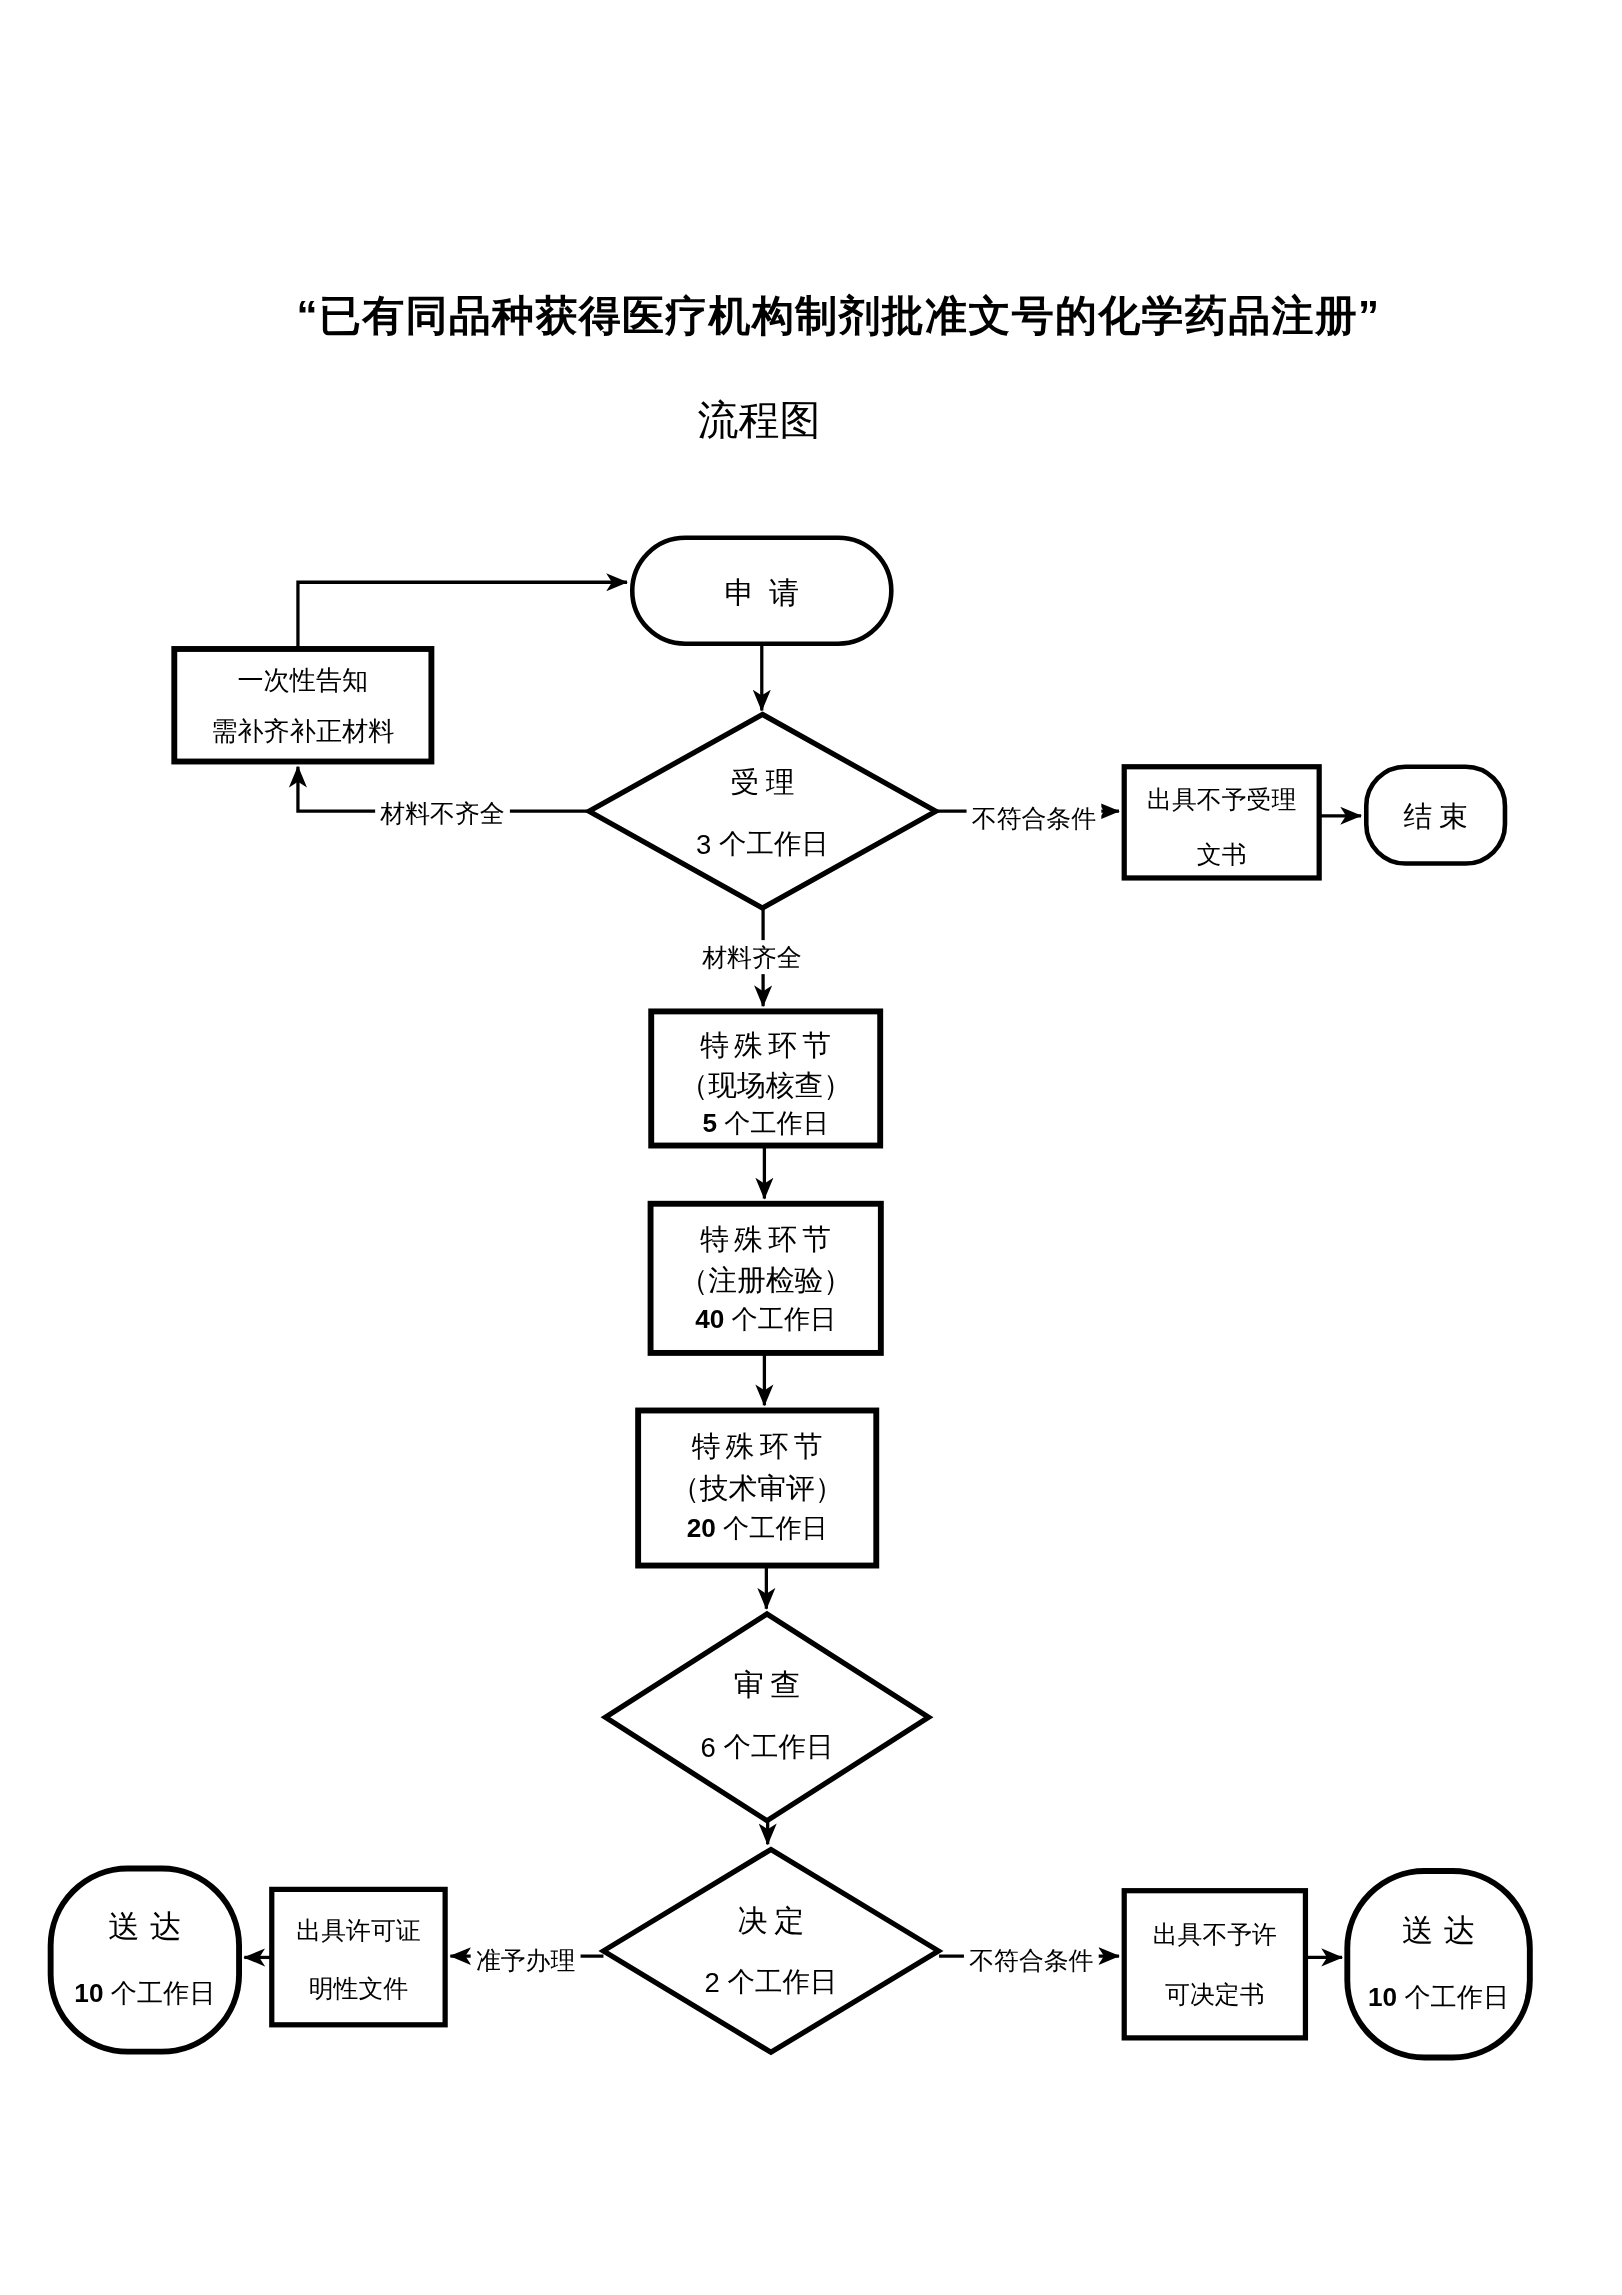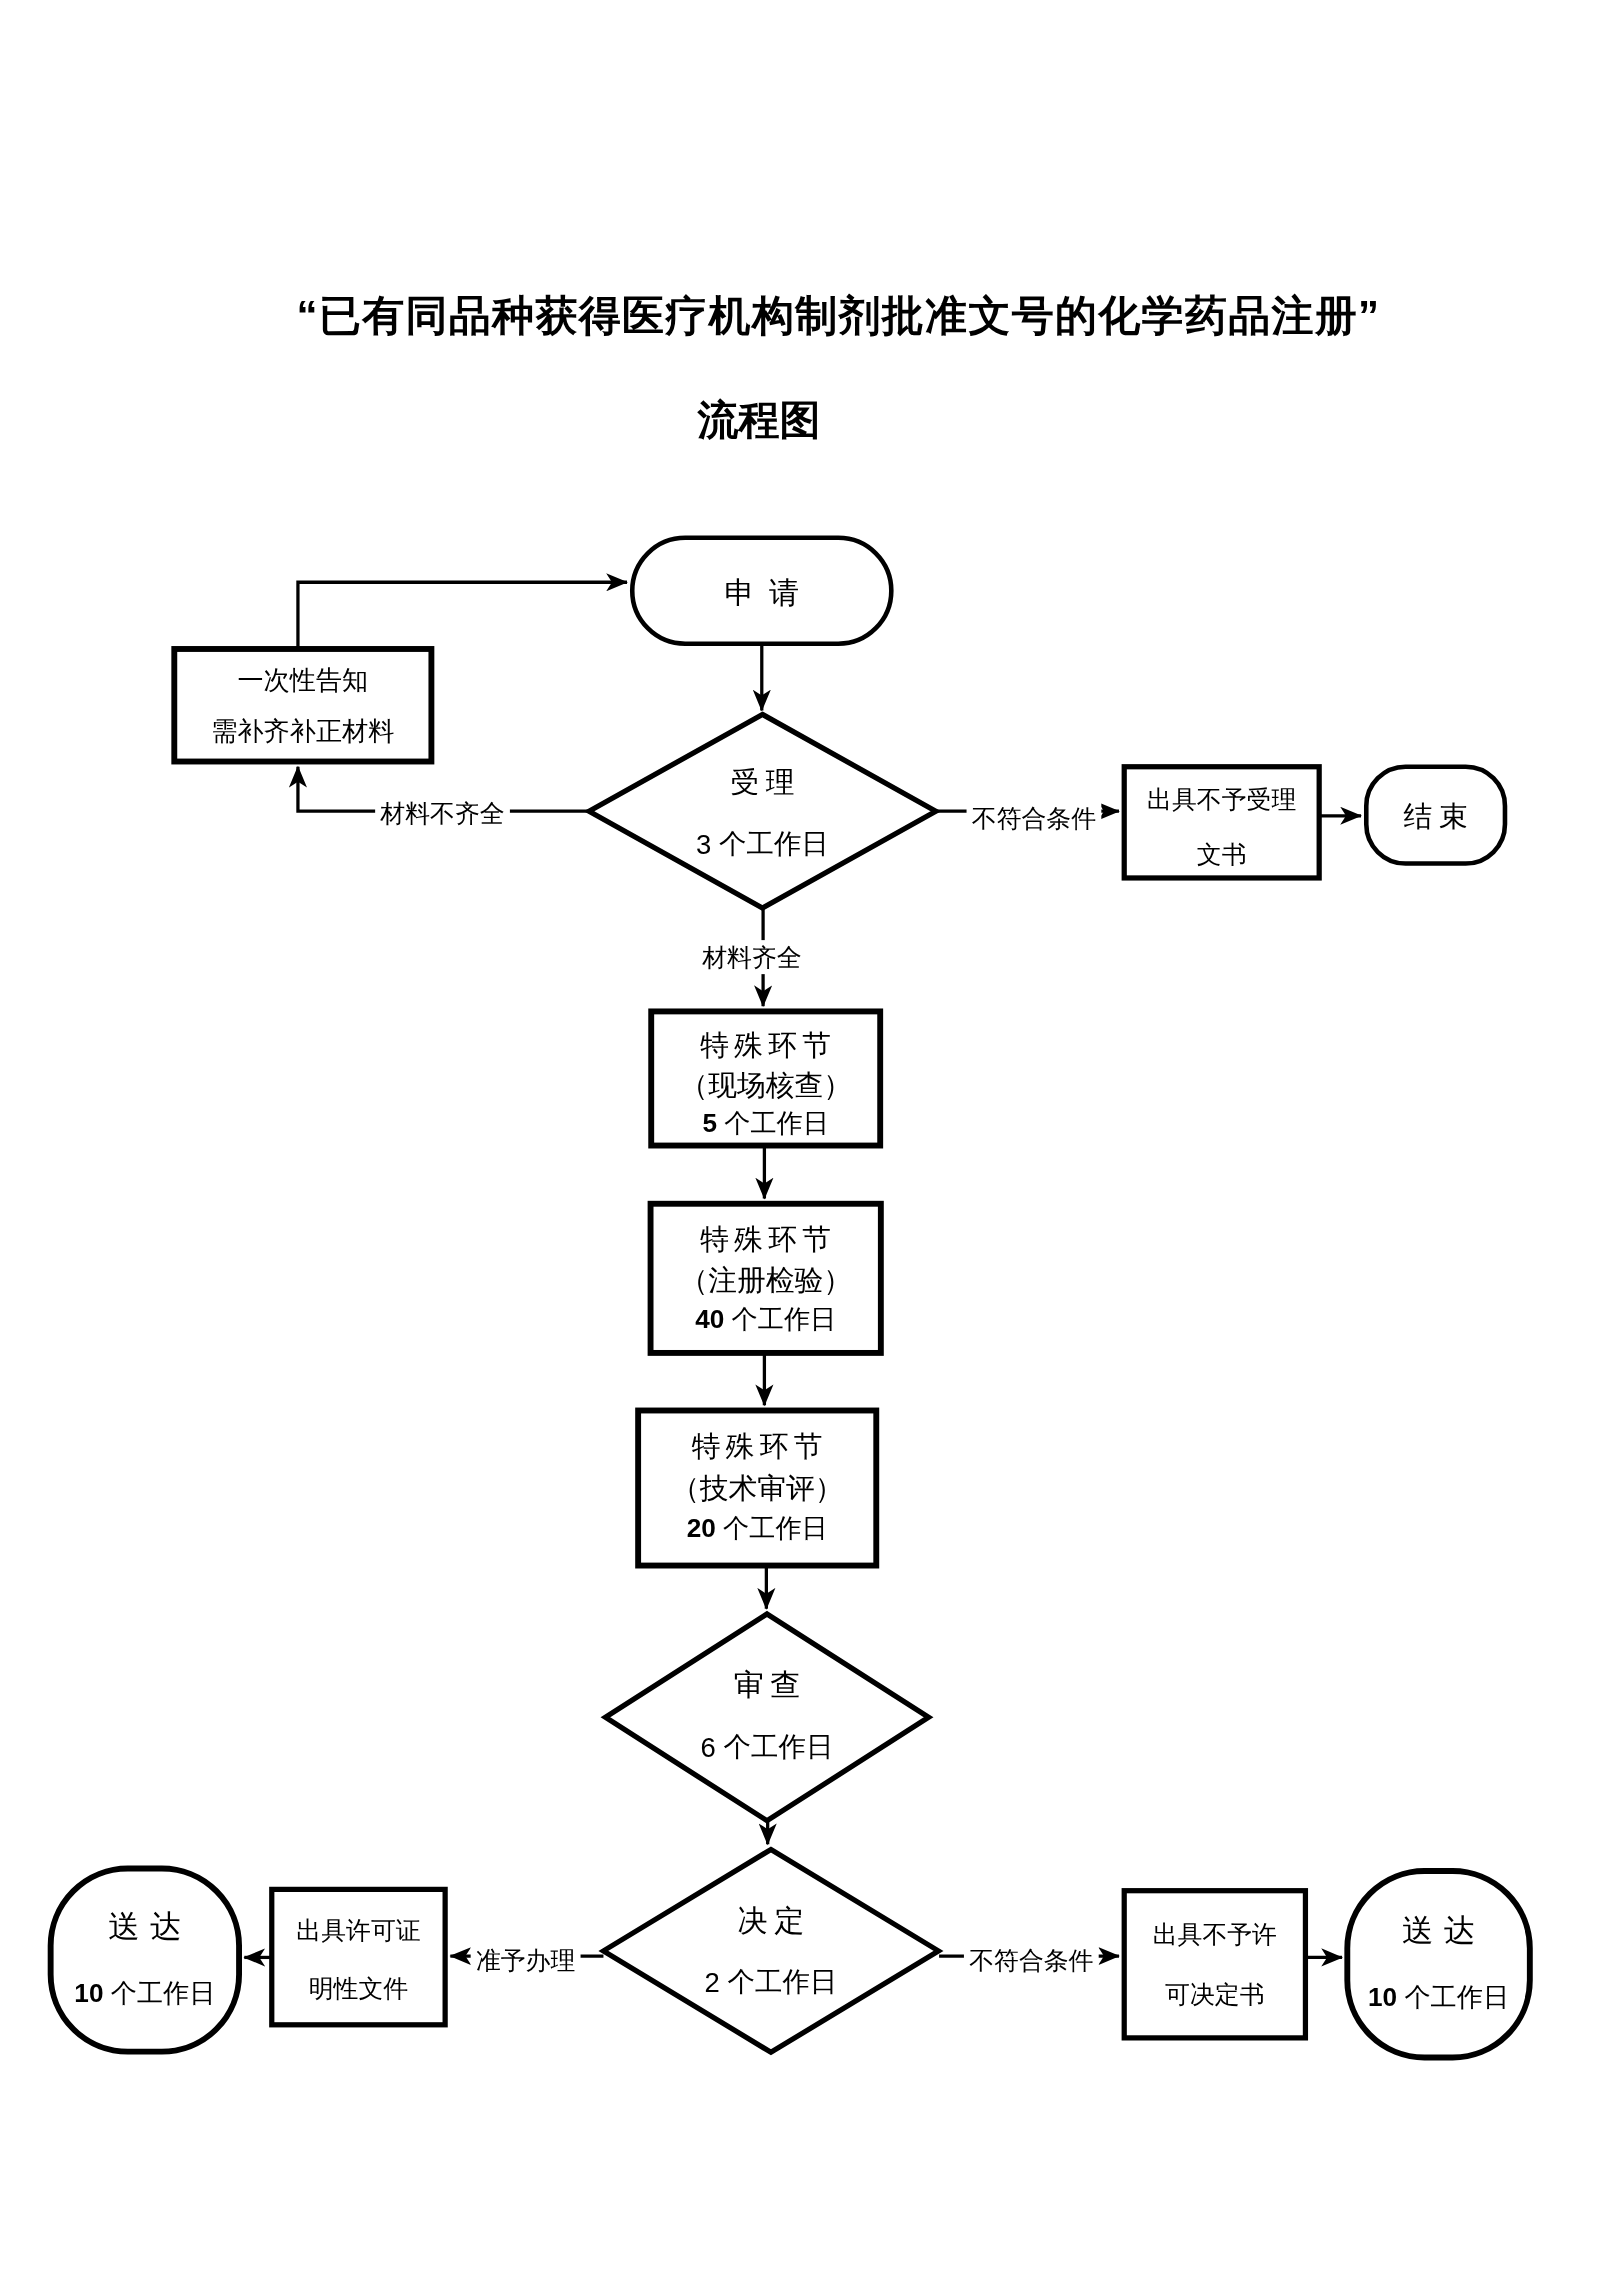--- a/index.html
+++ b/index.html
@@ -1,21 +1,21 @@
 <!DOCTYPE html>
 <html style="font-size:10.5px"><head>
 <meta charset="utf-8">
 <style>
   html,body{margin:0;padding:0;background:#ffffff;}
   #page{position:relative;width:1623px;height:2295px;background:#ffffff;overflow:hidden;
         font-family:"Liberation Sans",sans-serif;}
   .title1{position:absolute;top:288px;left:0;width:1623px;text-align:center;
           font-size:42px;font-weight:bold;color:#000;letter-spacing:1.3px;padding-left:27px;}
   .title2{position:absolute;top:393px;left:0;width:1518px;text-align:center;
-          font-size:41px;font-weight:bold;color:#000;}
+          font-size:41px;font-weight:normal;color:#000;}
   svg#fc{position:absolute;left:0;top:0;}
   .shape{fill:#ffffff;stroke:#000000;}
   .edge{fill:none;stroke:#000000;stroke-width:5;}
   .txt{fill:#000000;text-anchor:middle;dominant-baseline:central;
        font-family:"Liberation Serif","DejaVu Serif",serif;}
   .lblbg{fill:#ffffff;stroke:none;}
   .num{font-family:"Liberation Sans",sans-serif;}
   .numb{font-family:"Liberation Sans",sans-serif;font-weight:bold;}
 </style>
 </head>

